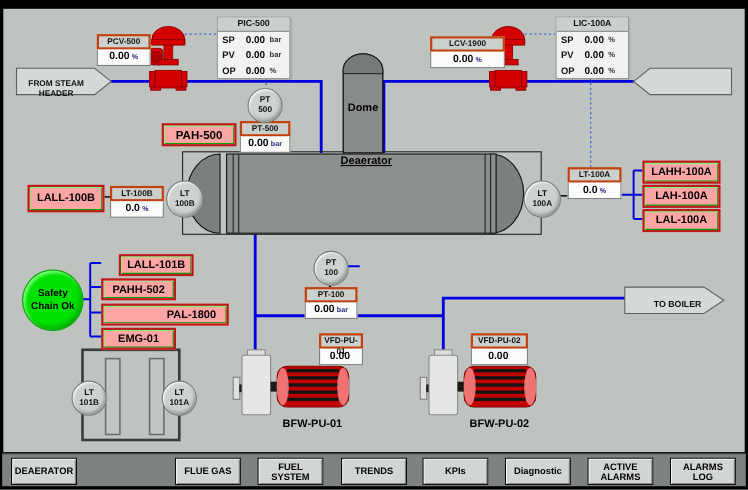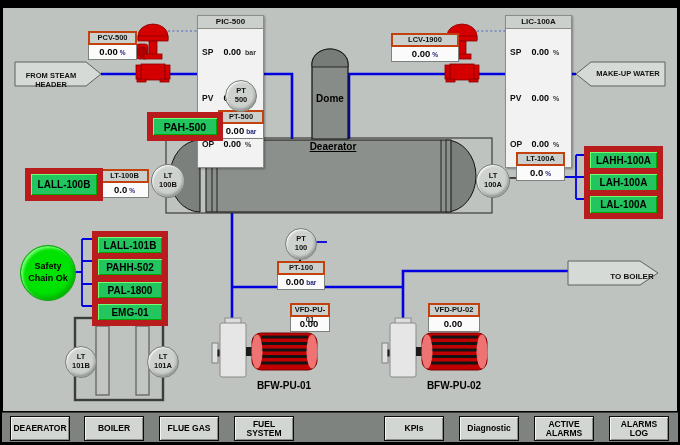--- a/index.html
+++ b/index.html
@@ -13,26 +13,26 @@
           font-size:7.5px;font-weight:bold;text-align:center;color:#111;}
   .tvalue{background:#fbfbfb;border:1px solid #7e827e;border-top:none;height:13px;
           display:flex;align-items:baseline;justify-content:center;gap:2px;padding-top:1px;}
   .tvalue .val{font-size:9.5px;font-weight:bold;color:#000;}
   .tvalue .unit{font-size:6.5px;font-weight:bold;color:#23237a;}
   
   .panel{position:absolute;z-index:3;background:#f2f2f2;border:1px solid #8a8e8a;
          box-shadow:1px 1px 2px rgba(0,0,0,.35);}
   .ptitle{background:#ccd0cc;border-bottom:1px solid #8a8e8a;height:12px;line-height:12px;
           font-size:8px;font-weight:bold;text-align:center;color:#111;}
-  .prow{display:flex;align-items:center;height:14px;padding:16px 4px;}
+  .prow{display:flex;align-items:center;height:14px;padding:0 4px;}
   .prow .pn{width:16px;font-size:8.5px;font-weight:bold;color:#111;}
   .prow .pv{flex:1;text-align:right;font-size:9px;font-weight:bold;color:#000;margin-right:4px;}
   .prow .pu{width:14px;font-size:7px;font-weight:bold;color:#333;}
   
-  .gbox{position:absolute;z-index:3;background:#22c55e;border:6px solid #b91c1c;
+  .gbox{position:absolute;z-index:3;background:#fca5a5;border:2px solid #b91c1c;
         box-shadow:inset 1px 1px 0 #72ff72,inset -1px -1px 0 #00a400;
         display:flex;align-items:center;justify-content:center;
         font-size:10px;font-weight:bold;color:#000;}
   
   .inst{position:absolute;z-index:4;border-radius:50%;background:#ced2ce;border:1px solid #7a7e7a;
         box-shadow:inset 1px 1px 2px #fff,inset -1px -2px 3px #8e928e;
         display:flex;flex-direction:column;align-items:center;justify-content:center;
         font-size:7.5px;font-weight:bold;line-height:1.15;color:#111;}
   .arrowtxt{position:absolute;z-index:3;display:flex;flex-direction:column;align-items:center;
         justify-content:center;font-size:7.5px;font-weight:bold;color:#111;line-height:1.25;}
@@ -172,24 +172,21 @@
       <rect x="75" y="318" width="88" height="82" fill="none" stroke="#3c3c3c" stroke-width="2.4"></rect>
       <rect x="96" y="326" width="13" height="69" fill="#c2c6c2" stroke="#6a6a6a" stroke-width="1.4"></rect>
       <rect x="136" y="326" width="13" height="69" fill="#c2c6c2" stroke="#6a6a6a" stroke-width="1.4"></rect>
     </g>
   </svg>
 
   <div class="arrowtxt" style="left:16px;top:62px;width:70px;height:36px;">
     <span>FROM STEAM</span>
     <span>HEADER</span>
   </div>
-  <div class="arrowtxt" style="left:591px;top:62px;width:74px;height:24px;">
-    <span>MAKE-UP WATER</span>
-  </div>
-  <div class="arrowtxt" style="left:596px;top:261px;width:72px;height:32px;font-size:8px;">
+  <div class="arrowtxt" style="left:580px;top:261px;width:72px;height:32px;font-size:8px;">
     <span>TO BOILER</span>
   </div>
 
   <div class="panel" style="left:197px;top:15px;width:65px;">
     <div class="ptitle">PIC-500</div>
     <div class="prow">
       <span class="pn">SP</span>
       <span class="pv">0.00</span>
       <span class="pu">bar</span>
     </div>
@@ -303,52 +300,52 @@
   <div class="inst" style="left:147px;top:346px;width:30px;height:30px;">
     <span>LT</span>
       <span>101A</span>
   </div>
 
   <div class="gbox" style="left:147px;top:112px;width:64px;height:17px;font-size:10.5px;">PAH-500</div>
   <div class="gbox" style="left:25px;top:168px;width:66px;height:21px;">LALL-100B</div>
   <div class="gbox" style="left:584px;top:146px;width:67px;height:17px;">LAHH-100A</div>
   <div class="gbox" style="left:584px;top:168px;width:67px;height:17px;">LAH-100A</div>
   <div class="gbox" style="left:584px;top:190px;width:67px;height:17px;">LAL-100A</div>
-  <div class="gbox" style="left:92px;top:231px;width:64px;height:16px;">LALL-101B</div>
+  <div class="gbox" style="left:108px;top:231px;width:64px;height:16px;">LALL-101B</div>
   <div class="gbox" style="left:92px;top:253px;width:64px;height:16px;">PAHH-502</div>
-  <div class="gbox" style="left:92px;top:276px;width:64px;height:16px;">PAL-1800</div>
+  <div class="gbox" style="left:92px;top:276px;width:64px;height:16px;padding-left:48px;">PAL-1800</div>
   <div class="gbox" style="left:92px;top:298px;width:64px;height:16px;">EMG-01</div>
 
   <div id="safety-circle">
     <span>Safety</span>
     <span>Chain Ok</span>
   </div>
 
   <div class="eqlabel" style="left:290px;top:141px;width:86px;text-decoration:underline;">Deaerator</div>
   <div class="eqlabel" style="left:311px;top:93px;width:38px;">Dome</div>
   <div class="eqlabel" style="left:239px;top:380px;width:90px;">BFW-PU-01</div>
   <div class="eqlabel" style="left:409px;top:380px;width:90px;">BFW-PU-02</div>
 
   <div id="navbar"></div>
   <div class="navbtn" style="left:10px;">
       <span>DEAERATOR</span>
       <span></span>
     </div>
-  <div class="navbtn" style="left:84px;">
-      <span>BOILER</span>
-      <span></span>
-    </div>
   <div class="navbtn" style="left:159px;">
       <span>FLUE GAS</span>
       <span></span>
     </div>
   <div class="navbtn" style="left:234px;">
       <span>FUEL</span>
       <span>SYSTEM</span>
     </div>
+  <div class="navbtn" style="left:310px;">
+      <span>TRENDS</span>
+      <span></span>
+    </div>
   <div class="navbtn" style="left:459px;">
       <span>Diagnostic</span>
       <span></span>
     </div>
   <div class="navbtn" style="left:384px;">
       <span>KPIs</span>
       <span></span>
     </div>
   <div class="navbtn" style="left:534px;">
       <span>ACTIVE</span>

